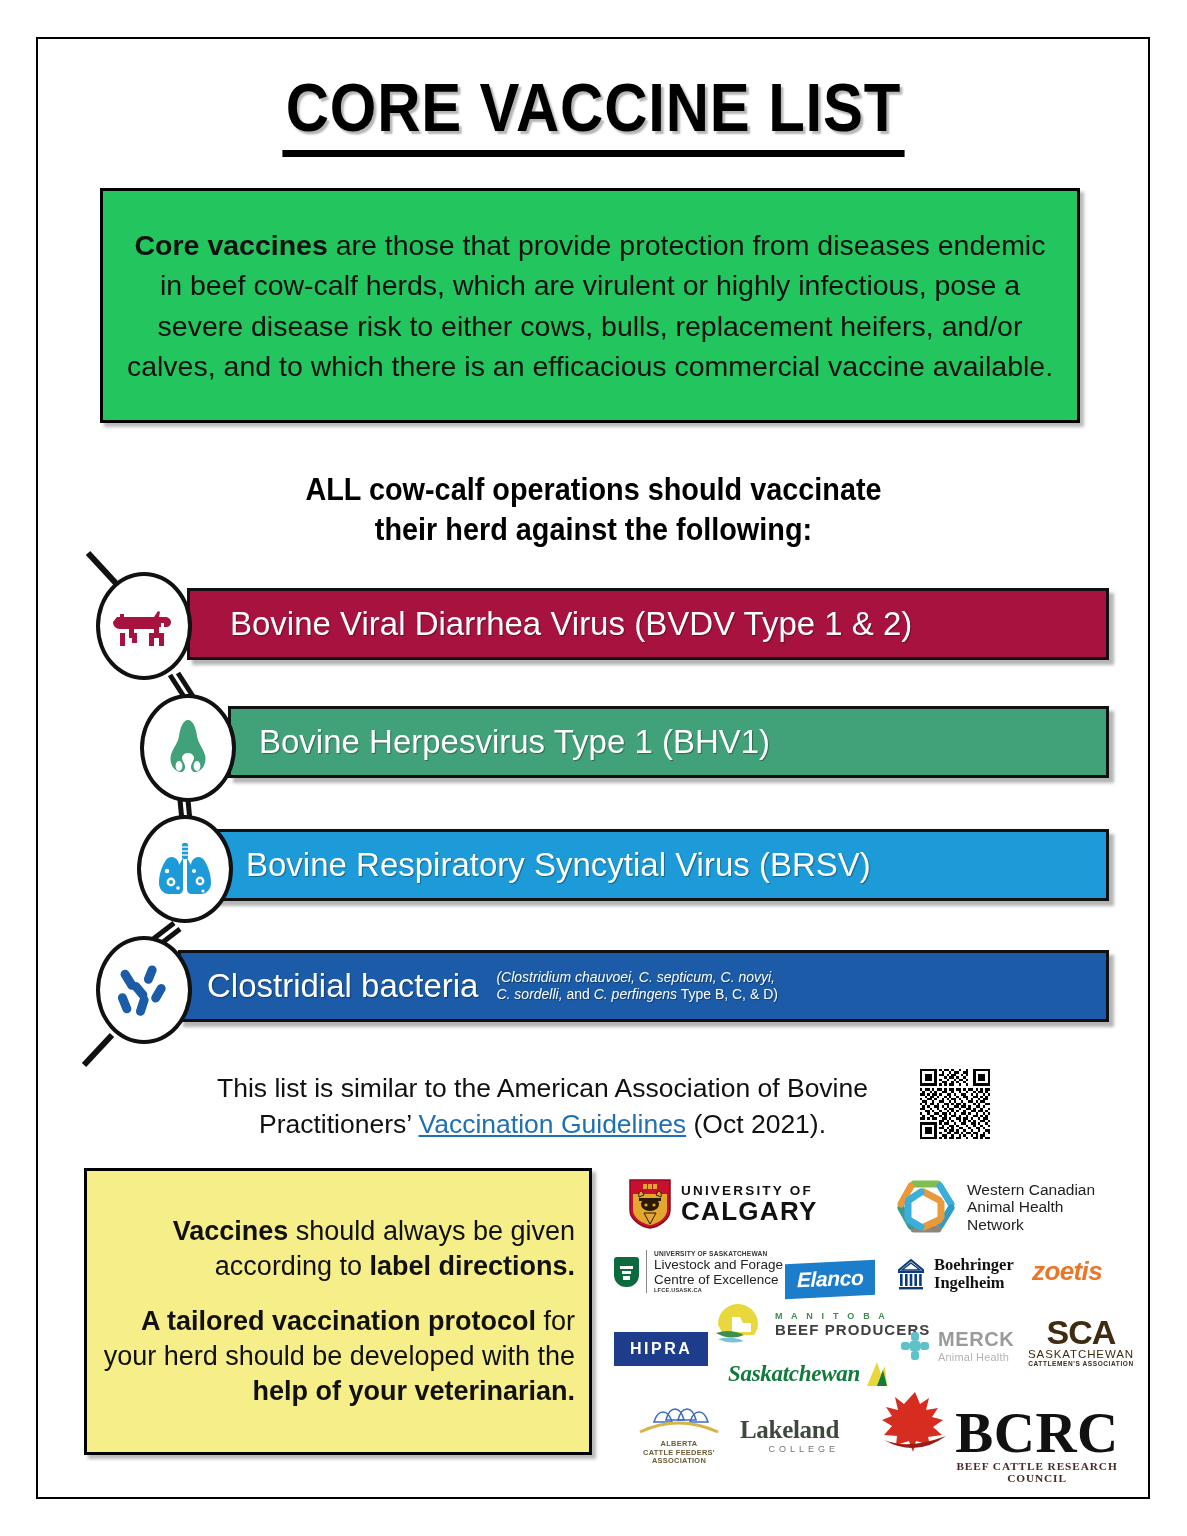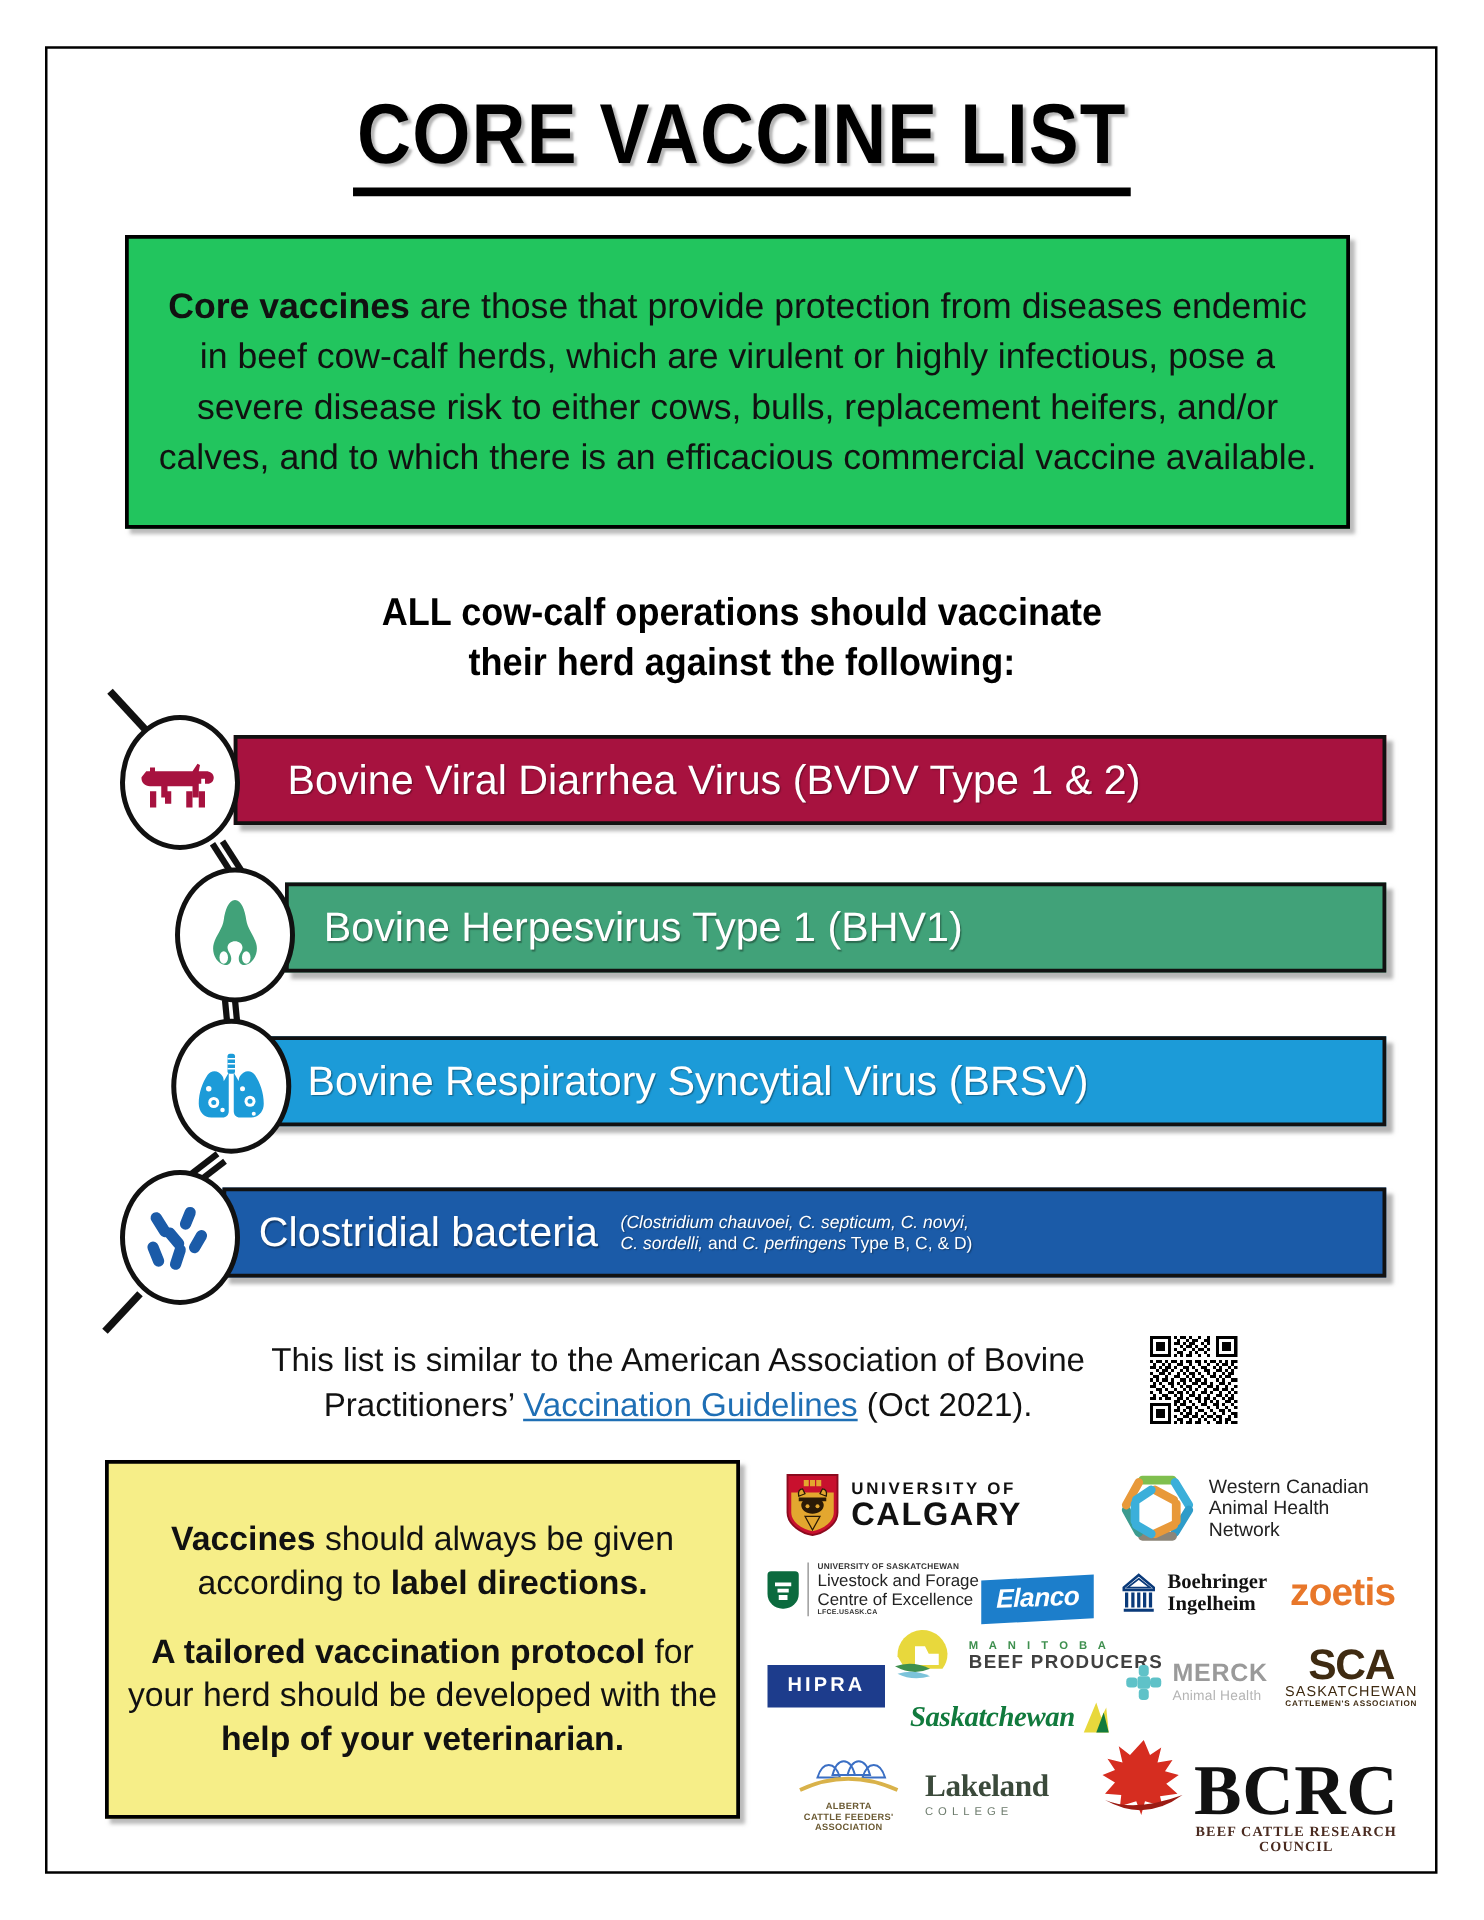--- a/index.html
+++ b/index.html
@@ -101,21 +101,21 @@
   }
 
   
   .note-box{
     position:absolute;left:84px;top:1168px;width:508px;height:287px;
     background:#F6EE88;border:3px solid #000;box-sizing:border-box;
     box-shadow:4px 4px 3px rgba(120,120,120,.5);
     display:flex;flex-direction:column;align-items:center;justify-content:center;
     padding:6px 14px;
   }
-  .note-p{text-align:center;font-size:27px;line-height:1.3;color:#111;}
+  .note-p{text-align:right;font-size:27px;line-height:1.3;color:#111;}
   .note-p b{font-weight:bold;}
   .note-gap{height:20px;}
 
   
   .logos{position:absolute;left:600px;top:1170px;width:540px;height:300px;}
   .logo{position:absolute;display:flex;align-items:center;}
   .logo-txt{font-family:"Liberation Sans", sans-serif;color:#111;}
 
   
   #logo-ucalgary{left:28px;top:8px;}
@@ -142,21 +142,21 @@
   .elanco-box{background:#1C7ECB;padding:5px 12px 6px 12px;transform:skewY(-3deg);}
   .elanco-t{font-size:21px;font-weight:bold;font-style:italic;color:#fff;letter-spacing:-.4px;transform:skewY(1deg);display:block;}
 
   
   #logo-bi{left:296px;top:86px;}
   .bi-mark{width:30px;height:32px;margin-right:8px;position:relative;}
   .bi-name{font-family:"Liberation Serif", serif;font-size:16.5px;line-height:1.1;color:#111;font-weight:bold;}
 
   
   #logo-zoetis{left:432px;top:86px;}
-  .zoetis-t{font-size:31px;font-weight:bold;color:#E8772A;letter-spacing:-.6px;}
+  .zoetis-t{font-size:26px;font-weight:bold;font-style:italic;color:#E8772A;letter-spacing:-.6px;}
 
   
   #logo-hipra{left:14px;top:162px;}
   .hipra-box{background:#1D3C8C;padding:8px 16px;}
   .hipra-t{color:#fff;font-size:16px;font-weight:bold;letter-spacing:2.5px;}
 
   
   #logo-mbp{left:112px;top:133px;}
   .mbp-mark{width:56px;height:42px;margin-right:7px;position:relative;}
   .mbp-l1{font-size:9px;letter-spacing:3.2px;color:#3E8F4E;font-weight:bold;}
@@ -178,21 +178,21 @@
   .sca-big{font-size:34px;font-weight:bold;color:#3F2B12;letter-spacing:-1px;line-height:.95;position:relative;}
   .sca-l1{font-size:11.5px;color:#3F2B12;letter-spacing:.9px;}
   .sca-l2{font-size:6.5px;color:#3F2B12;letter-spacing:.6px;font-weight:bold;}
 
   
   #logo-acfa{left:36px;top:236px;text-align:center;display:block;}
   .acfa-mark{width:86px;height:30px;position:relative;margin:0 auto;}
   .acfa-t{font-size:7.4px;font-weight:bold;color:#6B5A33;line-height:1.18;letter-spacing:.3px;}
 
   
-  #logo-lakeland{left:140px;top:246px;text-align:left;display:block;}
+  #logo-lakeland{left:140px;top:246px;text-align:right;display:block;}
   .lake-t{font-family:"Liberation Serif", serif;font-size:25px;font-weight:bold;color:#3B4A3B;letter-spacing:-.3px;}
   .lake-s{font-size:9px;letter-spacing:4px;color:#6B7A6B;}
 
   
   #logo-bcrc{left:276px;top:224px;}
   .bcrc-leaf{width:78px;height:72px;position:absolute;left:0;top:-6px;}
   .bcrc-wrap{margin-left:58px;text-align:center;margin-top:12px;}
   .bcrc-t{font-family:"Liberation Serif", serif;font-size:57px;font-weight:bold;color:#111;letter-spacing:.5px;line-height:.95;}
   .bcrc-s{font-family:"Liberation Serif", serif;font-size:11.3px;font-weight:bold;color:#4A2B20;letter-spacing:.9px;}
 </style>

